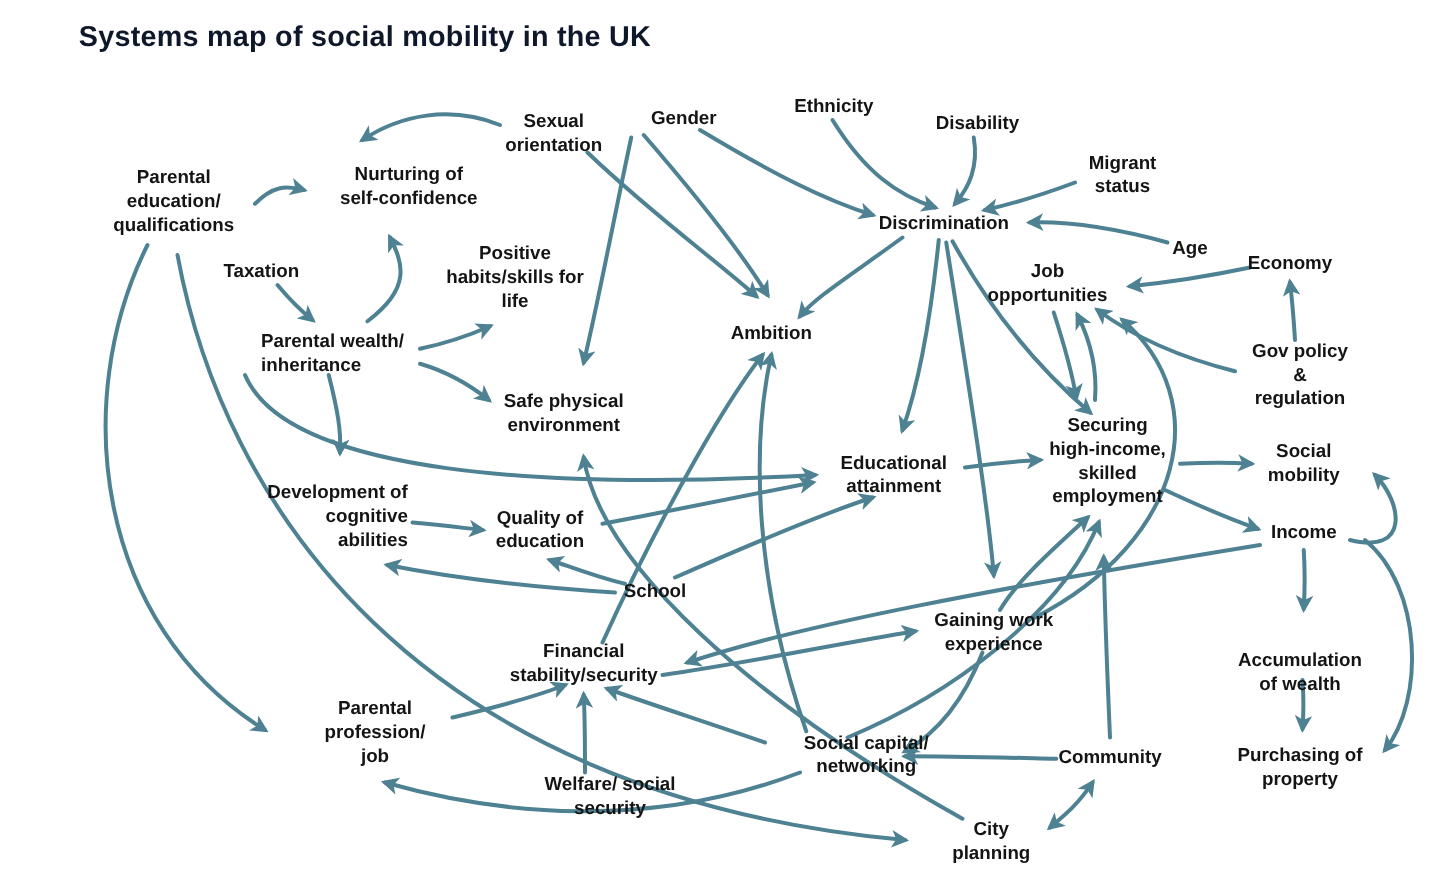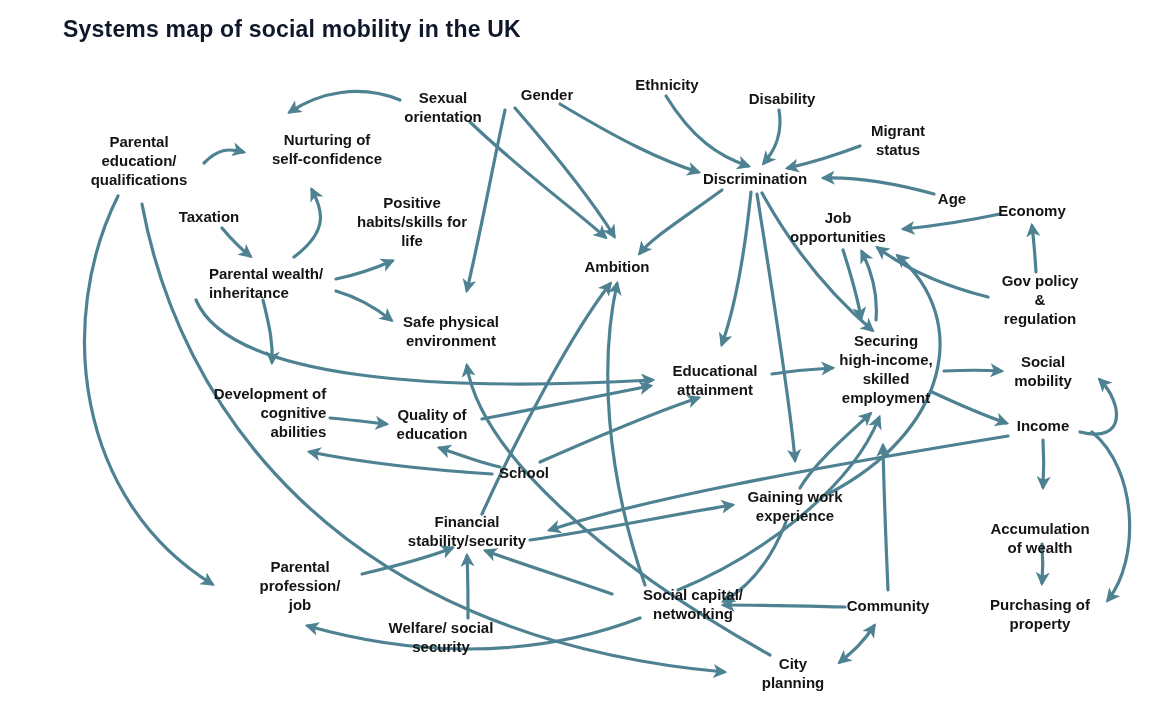--- a/index.html
+++ b/index.html
@@ -153,19 +153,19 @@
       <div class="node" style="left: 467px; top: 531px;">Financial
 stability/security</div>
       <div class="node" style="left: 300px; top: 586px;">Parental
 profession/
 job</div>
       <div class="node" style="left: 655px; top: 604px; margin-left: 38px;">Social capital/
 networking</div>
       <div class="node" style="left: 888px; top: 606px;">Community</div>
       <div class="node" style="left: 1040px; top: 614px;">Purchasing of
 property</div>
-      <div class="node" style="left: 441px; top: 637px;">Welfare/ social
+      <div class="node" style="left: 488px; top: 637px;">Welfare/ social
 security</div>
       <div class="node" style="left: 793px; top: 673px;">City
 planning</div>
     </div>
   <div id="page-title">Systems map of social mobility in the UK</div>
 </div>
 
 </body></html>

